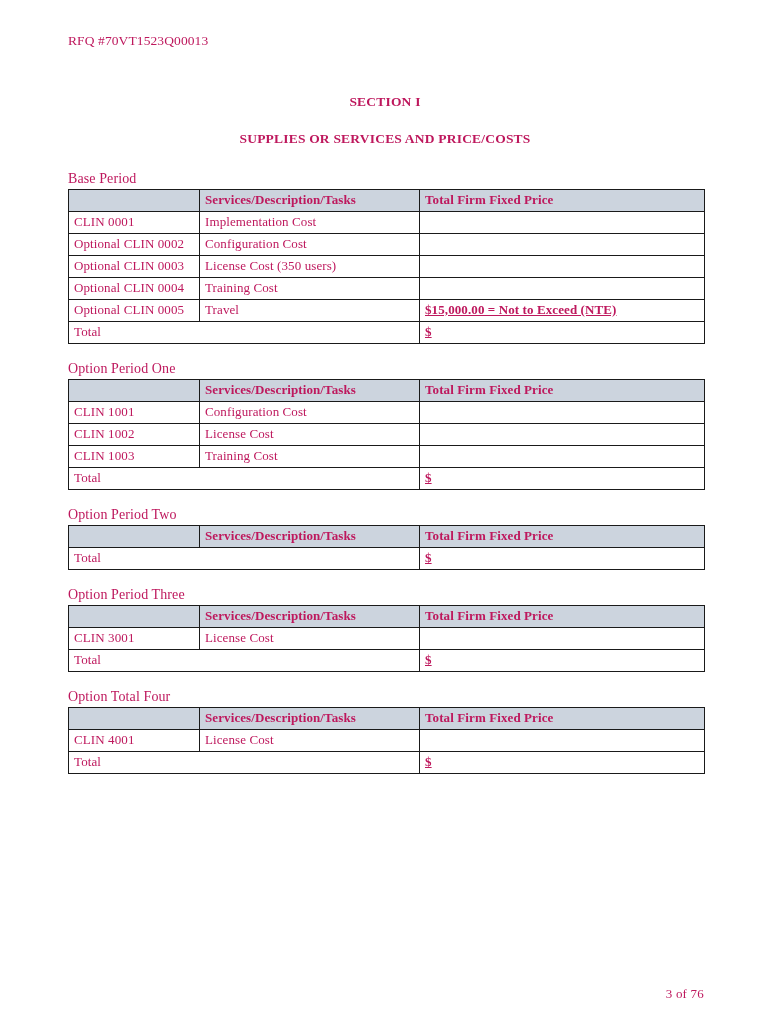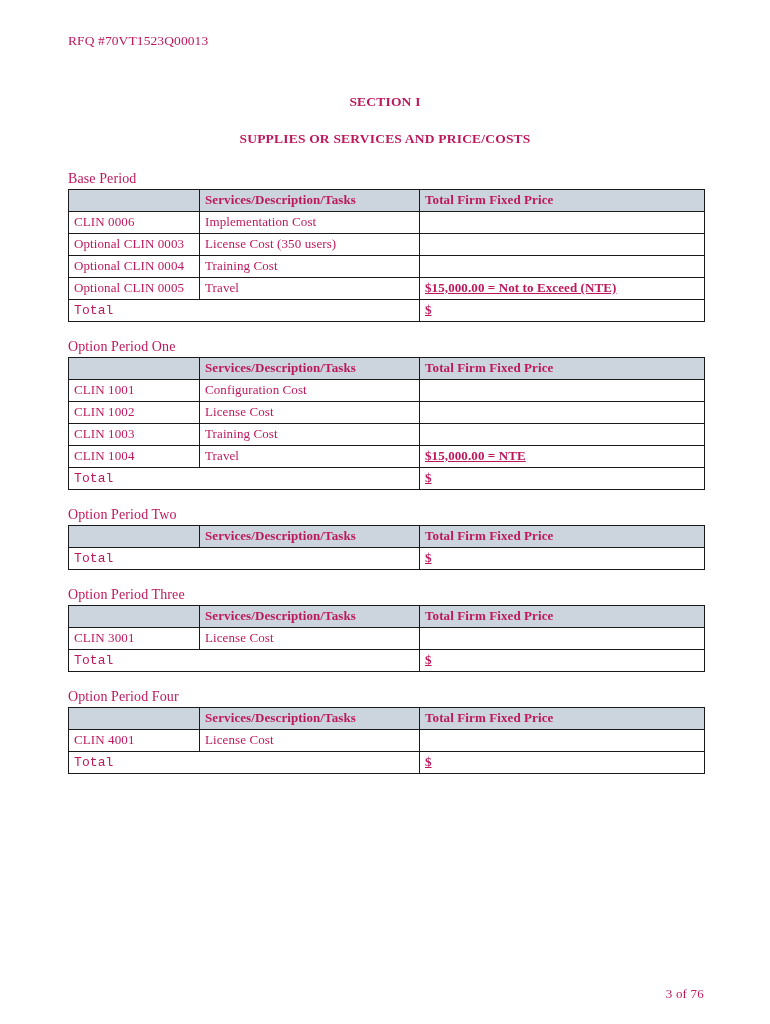--- a/index.html
+++ b/index.html
@@ -71,21 +71,20 @@
     letter-spacing: 0.1px;
     overflow: hidden;
     white-space: nowrap;
   }
   table.clin-table thead th {
     background: #ccd4de;
     font-weight: bold;
   }
   table.clin-table td.total-label {
     border-right: 1px solid #1a1a1a;
-    font-family: Liberation Mono, monospace;
   }
   table.clin-table td.money { font-weight: bold; text-decoration: underline; }
   table.clin-table td.empty-cell { }
 
   .page-footer {
     position: absolute;
     right: 66px;
     bottom: 22px;
     font-size: 13px;
     letter-spacing: 0.2px;
@@ -113,22 +112,27 @@
           </colgroup>
           <thead>
             <tr>
               <th></th>
               <th>Services/Description/Tasks</th>
               <th>Total Firm Fixed Price</th>
             </tr>
           </thead>
           <tbody>
             <tr>
-              <td>CLIN 0006</td>
+              <td>CLIN 0001</td>
               <td>Implementation Cost</td>
+              <td class="empty-cell"></td>
+            </tr>
+            <tr>
+              <td>Optional CLIN 0002</td>
+              <td>Configuration Cost</td>
               <td class="empty-cell"></td>
             </tr>
             <tr>
               <td>Optional CLIN 0003</td>
               <td>License Cost (350 users)</td>
               <td class="empty-cell"></td>
             </tr>
             <tr>
               <td>Optional CLIN 0004</td>
               <td>Training Cost</td>
@@ -171,25 +175,20 @@
               <td>CLIN 1002</td>
               <td>License Cost</td>
               <td class="empty-cell"></td>
             </tr>
             <tr>
               <td>CLIN 1003</td>
               <td>Training Cost</td>
               <td class="empty-cell"></td>
             </tr>
             <tr>
-              <td>CLIN 1004</td>
-              <td>Travel</td>
-              <td class="money">$15,000.00 = NTE</td>
-            </tr>
-            <tr>
               <td class="total-label" colspan="2">Total</td>
               <td class="money">$</td>
             </tr>
           </tbody>
         </table>
       </div>
       <div class="table-block">
         <div class="block-caption">Option Period Two</div>
         <table class="clin-table">
           <colgroup>
@@ -234,21 +233,21 @@
               <td class="empty-cell"></td>
             </tr>
             <tr>
               <td class="total-label" colspan="2">Total</td>
               <td class="money">$</td>
             </tr>
           </tbody>
         </table>
       </div>
       <div class="table-block">
-        <div class="block-caption">Option Period Four</div>
+        <div class="block-caption">Option Total Four</div>
         <table class="clin-table">
           <colgroup>
             <col class="c-clin">
             <col class="c-desc">
             <col class="c-price">
           </colgroup>
           <thead>
             <tr>
               <th></th>
               <th>Services/Description/Tasks</th>

